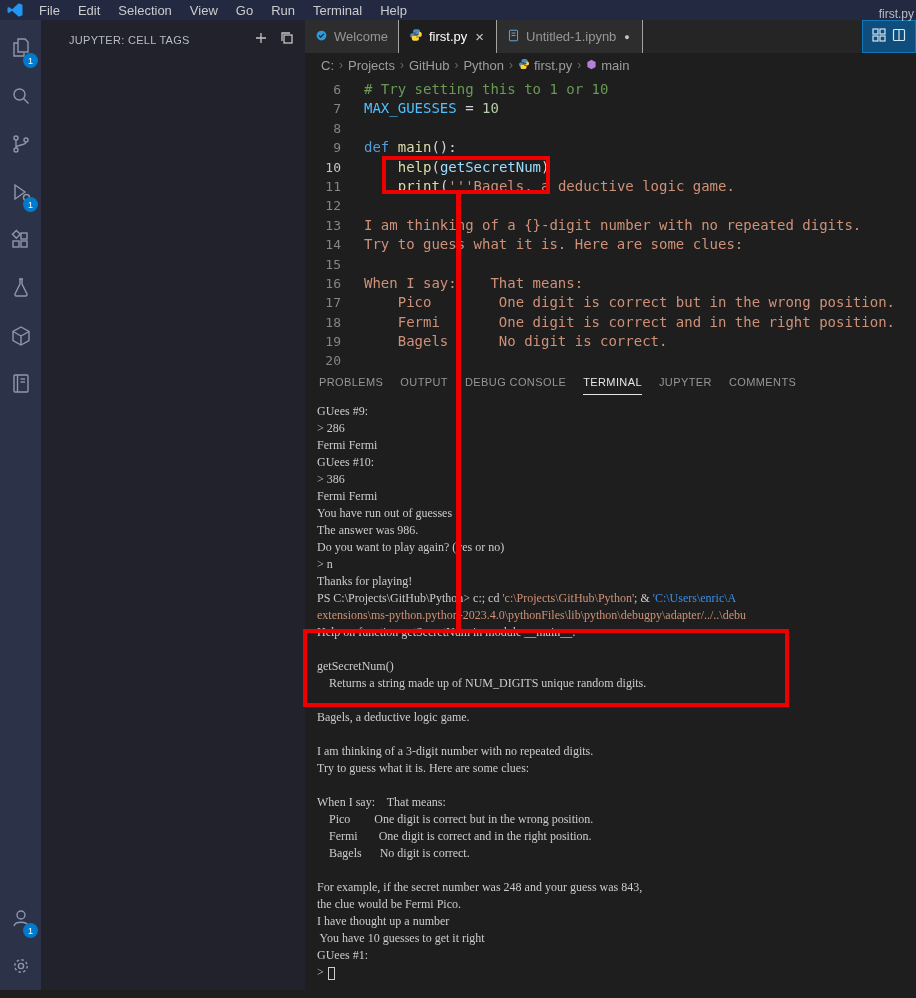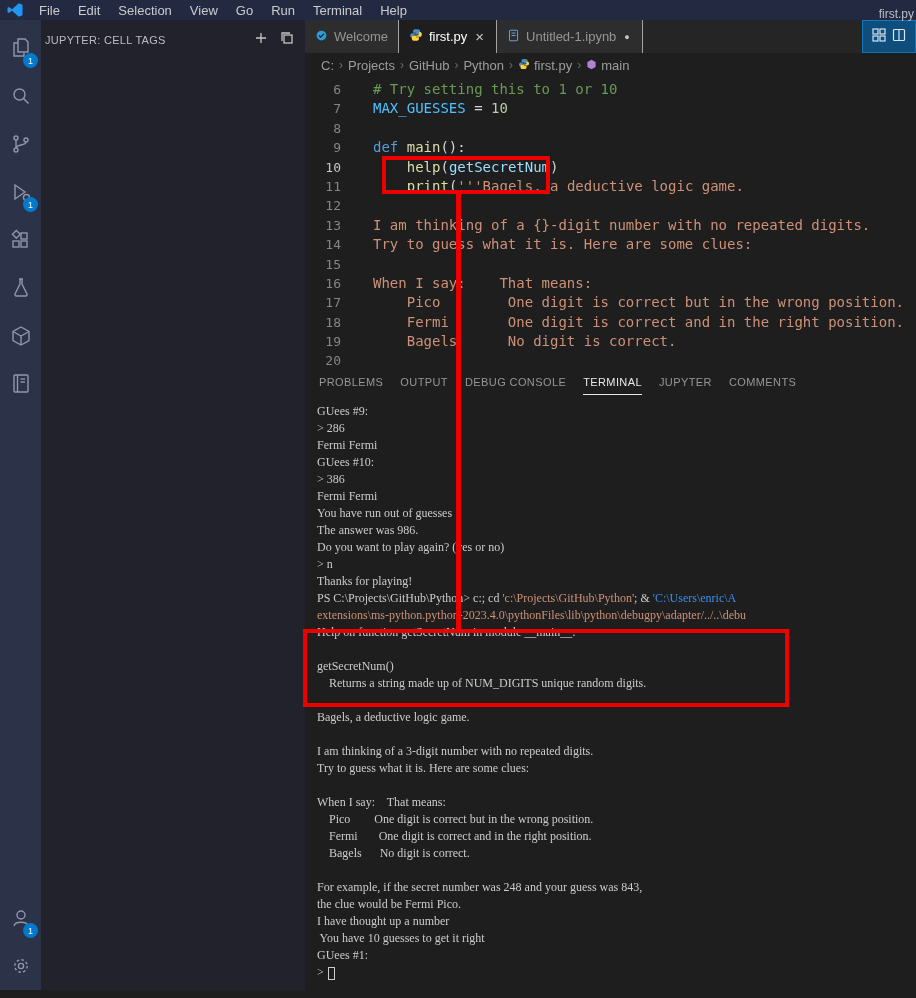--- a/index.html
+++ b/index.html
@@ -17,21 +17,21 @@
 
   
   .activitybar { width:41px; background:#2c3248; display:flex; flex-direction:column; align-items:center; padding-top:4px; }
   .act-item { position:relative; width:41px; height:48px; display:flex; align-items:center; justify-content:center; cursor:pointer; }
   .act-item svg { stroke:#8e97ad; fill:none; stroke-width:1.4; }
   .act-spacer { flex:1; }
   .badge { position:absolute; right:3px; bottom:4px; min-width:15px; height:15px; border-radius:50%; background:#007acc; color:#fff; font-size:9px; display:flex; align-items:center; justify-content:center; }
 
   
   .sidebar { width:264px; background:#21222c; }
-  .sidebar-header { display:flex; align-items:center; padding:10px 10px 0 4px; }
+  .sidebar-header { display:flex; align-items:center; padding:10px 10px 0 28px; }
   .sidebar-title { flex:1; color:#b8bcc6; font-size:11px; letter-spacing:0.3px; }
   .sidebar-actions { display:flex; gap:10px; }
   .sidebar-actions svg { stroke:#c5c5c5; fill:none; stroke-width:1.3; cursor:pointer; }
 
   
   .editor-col { flex:1; display:flex; flex-direction:column; min-width:0; }
 
   
   .tabbar { height:33px; background:#252526; display:flex; align-items:stretch; }
   .tab { display:flex; align-items:center; gap:6px; padding:0 10px; background:#2d2d2d; color:#969696; font-size:13px; border-right:1px solid #a3a3a3; cursor:pointer; white-space:nowrap; }
@@ -44,21 +44,21 @@
   
   .breadcrumb { height:24px; display:flex; align-items:center; padding-left:16px; gap:5px; font-size:13px; color:#9d9d9d; background:#1e1e1e; }
   .crumb { cursor:pointer; display:flex; align-items:center; gap:4px; }
   .crumb-sep { color:#6a6a6a; font-size:12px; }
 
   
   .editor { height:292px; overflow:hidden; font-family:"DejaVu Sans Mono", monospace; font-size:14px; padding-top:3px; background:#1e1e1e; }
   .editor .line { height:19.4px; line-height:19.4px; display:flex; }
   .gutter { width:36px; flex:none; text-align:right; color:#858585; font-size:13px; }
   .gutter-active { color:#c6c6c6; }
-  .editor .code { margin-left:32px; white-space:pre; }
+  .editor .code { margin-left:23px; white-space:pre; }
   .c-comment { color:#6a9955; }
   .c-const { color:#4fc1ff; }
   .c-number { color:#b5cea8; }
   .c-keyword { color:#569cd6; }
   .c-func { color:#dcdcaa; }
   .c-string { color:#ce9178; }
   .c-variable { color:#9cdcfe; }
   .c-plain { color:#d4d4d4; }
   .c-blue { color:#3b8eea; }
   .c-default { color:#cccccc; }

